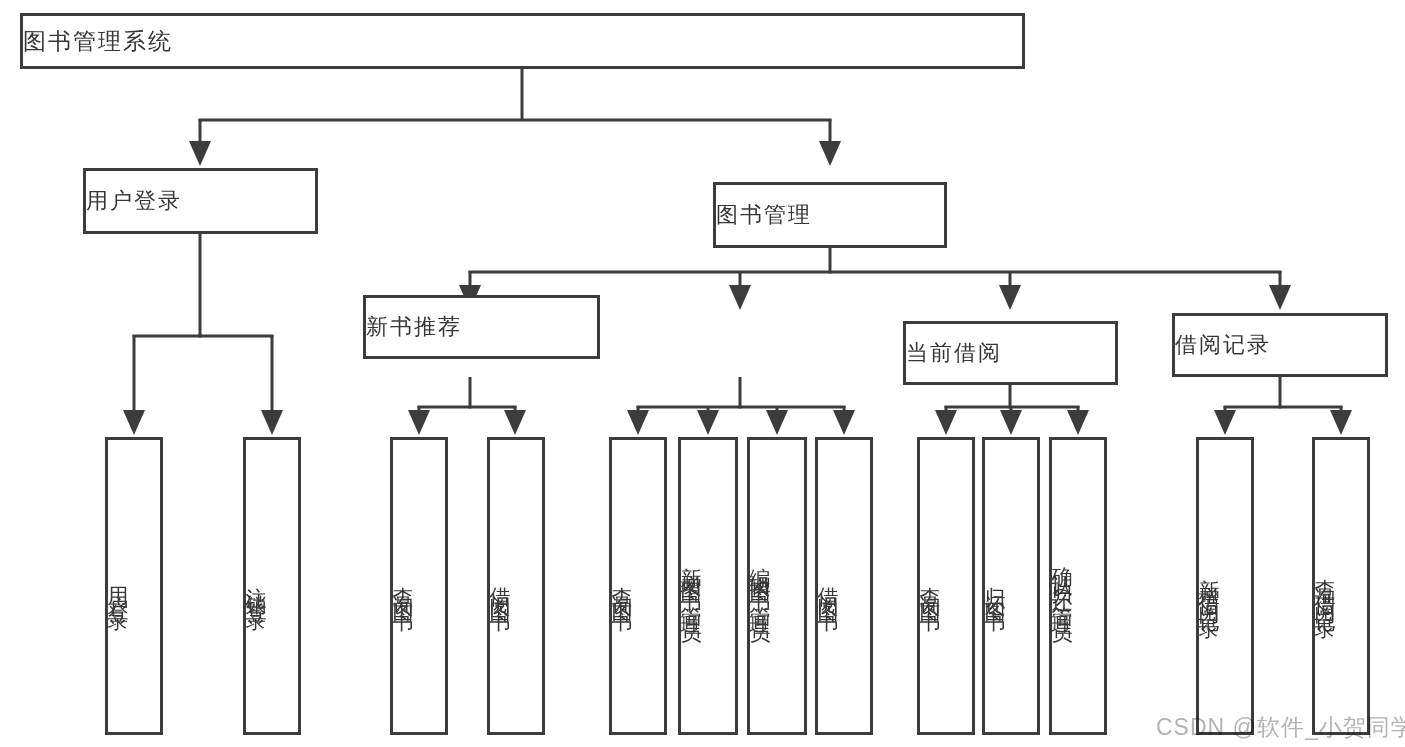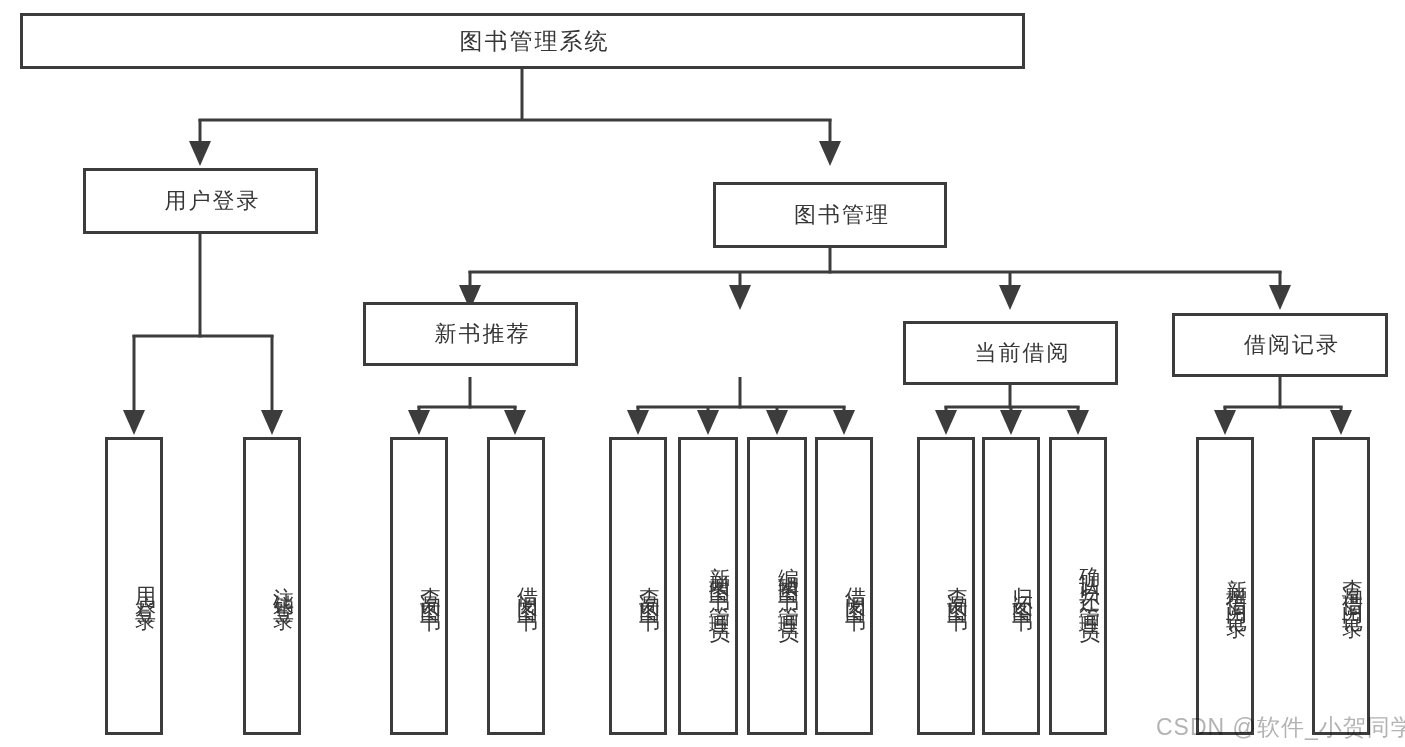--- a/index.html
+++ b/index.html
@@ -30,23 +30,21 @@
     fill: #3c3c3c;
     stroke: none;
   }
   .node {
     position: absolute;
     box-sizing: border-box;
     border: 3px solid #3c3c3c;
     background: #ffffff;
     display: flex;
     align-items: center;
-    justify-content: center;
     z-index: 2;
-    padding-left: 24px;
   }
   .hlabel {
     color: #363636;
     font-size: 22px;
     letter-spacing: 2px;
     white-space: nowrap;
   }
   .root-label {
     font-size: 23px;
   }
@@ -160,21 +158,21 @@
     <span class="hlabel root-label">图书管理系统</span>
   </div>
 
   <div class="node" style="left:83px; top:168px; width:235px; height:66px;">
     <span class="hlabel">用户登录</span>
   </div>
   <div class="node" style="left:713px; top:182px; width:234px; height:66px;">
     <span class="hlabel">图书管理</span>
   </div>
 
-  <div class="node" style="left:363px; top:302px; width:215px; height:64px;">
+  <div class="node" style="left:363px; top:295px; width:237px; height:64px;">
     <span class="hlabel">新书推荐</span>
   </div>
   <div class="node" style="left:903px; top:313px; width:215px; height:64px;margin-top:8px;">
     <span class="hlabel">当前借阅</span>
   </div>
   <div class="node" style="left:1172px; top:313px; width:216px; height:64px;">
     <span class="hlabel">借阅记录</span>
   </div>
 
   <div class="node vnode" style="left:105px;">

